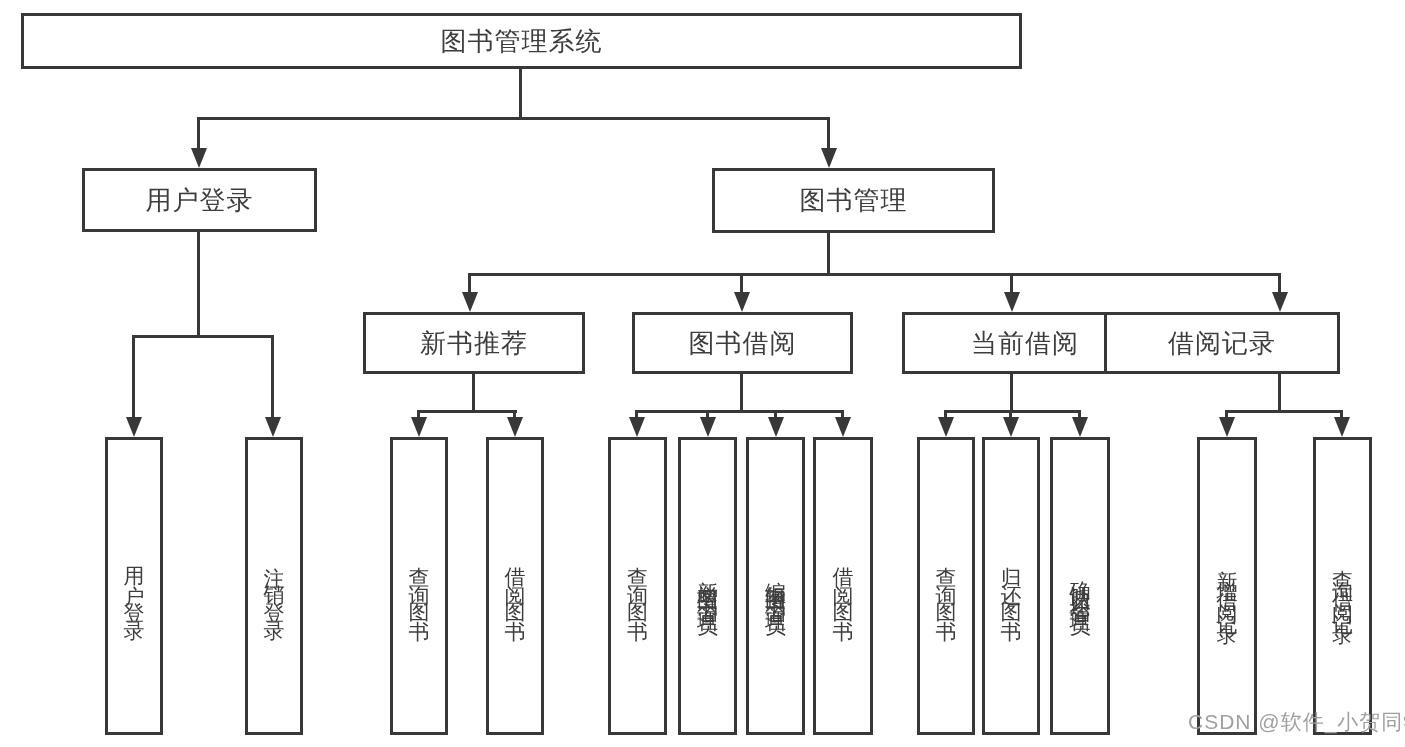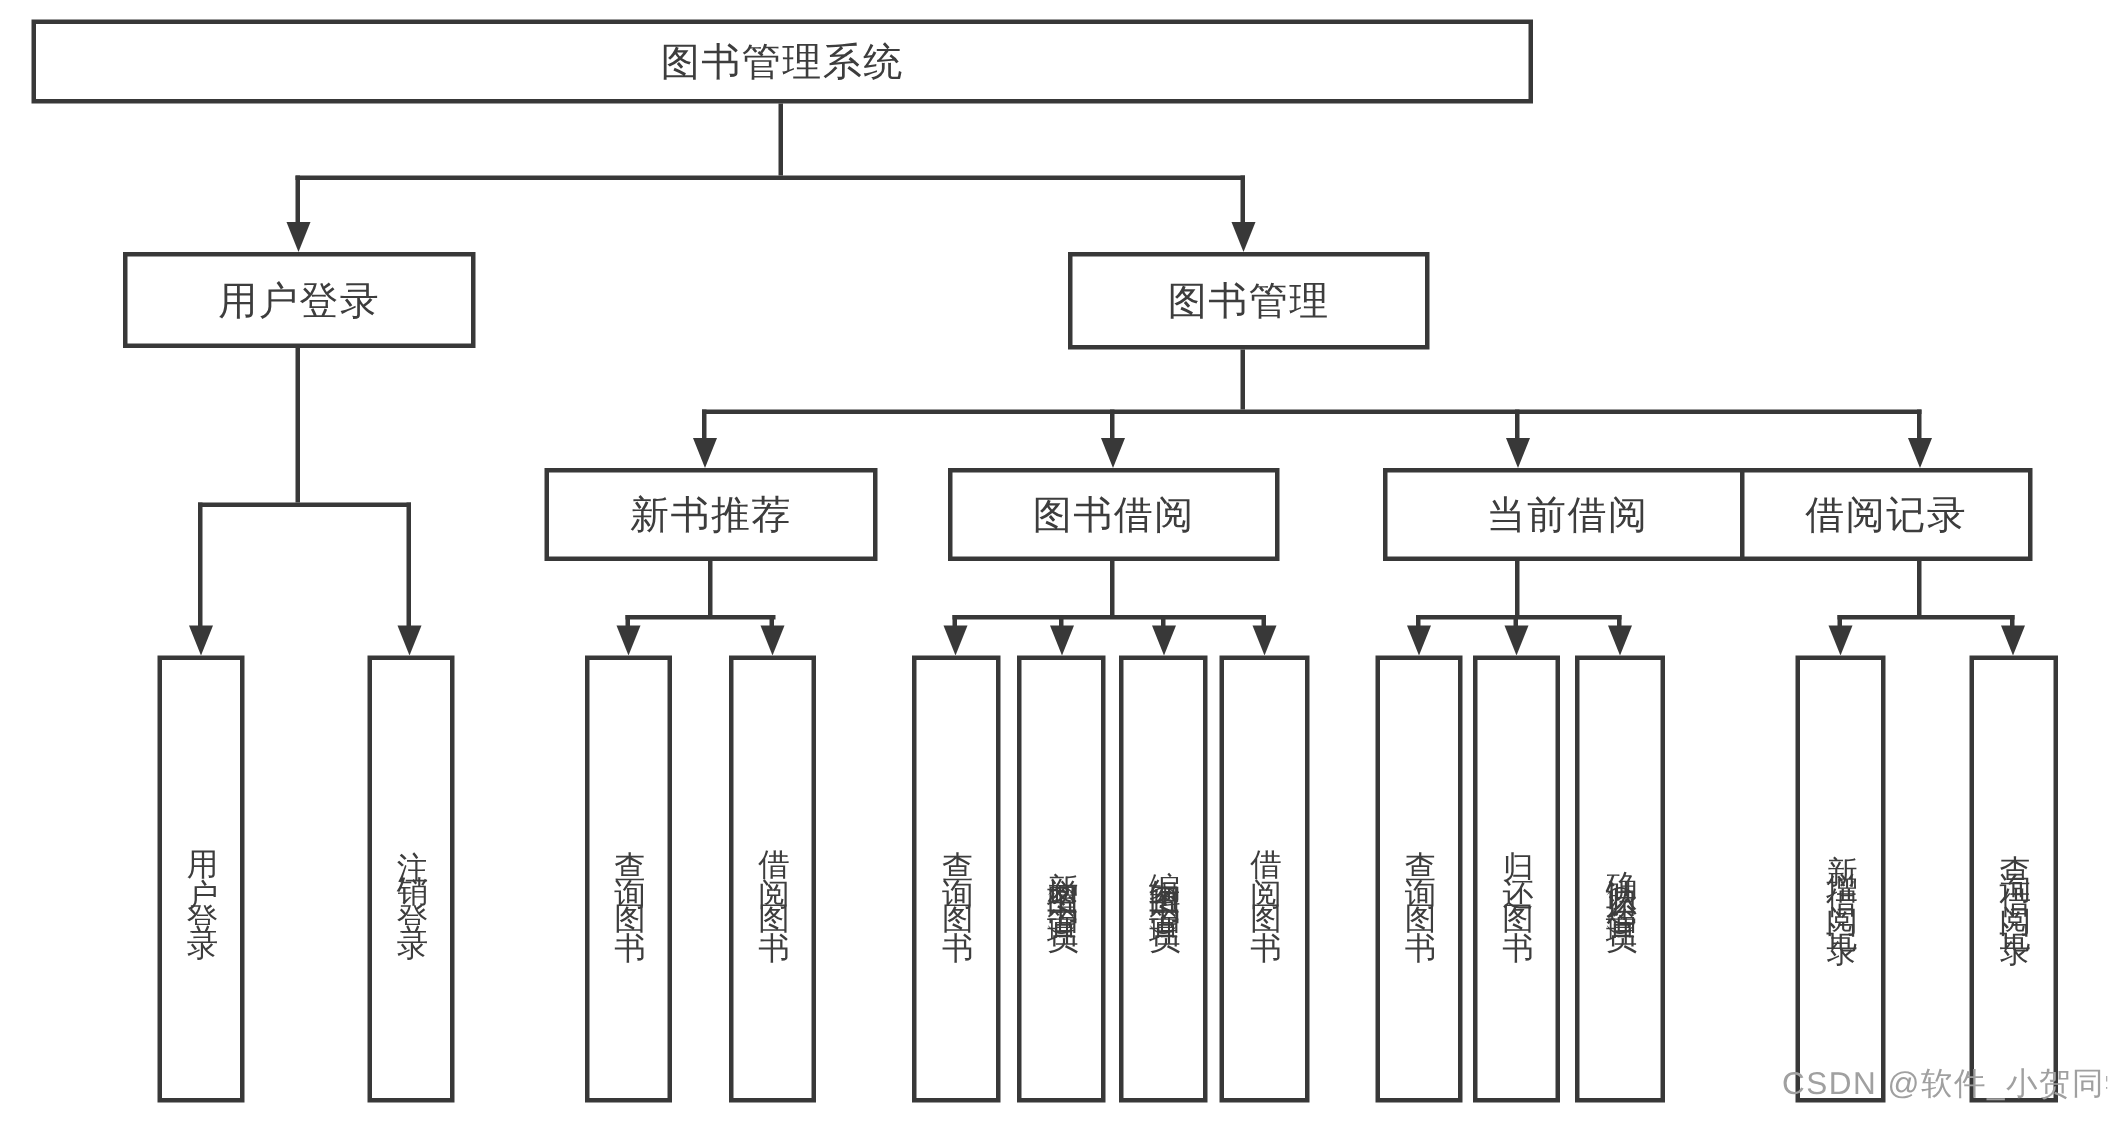--- a/index.html
+++ b/index.html
@@ -65,21 +65,21 @@
   <div class="vline" style="left:519px;top:69px;height:48px"></div>
   <div class="hline" style="left:197px;top:117px;width:633px"></div>
   <div class="vline" style="left:197px;top:117px;height:33px"></div>
   <div class="arrow" style="left:191px;top:148px"></div>
   <div class="vline" style="left:827px;top:117px;height:33px"></div>
   <div class="arrow" style="left:821px;top:148px"></div>
 
   <div class="box" style="left:82px;top:168px;width:235px;height:64px">
     <span class="hlabel">用户登录</span>
   </div>
-  <div class="box" style="left:712px;top:168px;width:241px;height:65px">
+  <div class="box" style="left:712px;top:168px;width:283px;height:65px">
     <span class="hlabel">图书管理</span>
   </div>
 
   <div class="vline" style="left:197px;top:232px;height:103px"></div>
   <div class="hline" style="left:132px;top:335px;width:142px"></div>
   <div class="vline" style="left:132px;top:335px;height:84px"></div>
   <div class="arrow" style="left:126px;top:417px"></div>
   <div class="vline" style="left:271px;top:335px;height:84px"></div>
   <div class="arrow" style="left:265px;top:417px"></div>
 
@@ -93,24 +93,24 @@
   <div class="arrow" style="left:1004px;top:292px"></div>
   <div class="vline" style="left:1278px;top:273px;height:21px"></div>
   <div class="arrow" style="left:1272px;top:292px"></div>
 
   <div class="box" style="left:632px;top:312px;width:221px;height:62px">
     <span class="hlabel">图书借阅</span>
   </div>
   <div class="box" style="left:363px;top:312px;width:222px;height:62px">
     <span class="hlabel">新书推荐</span>
   </div>
-  <div class="box" style="left:922px;top:312px;width:246px;height:62px">
+  <div class="box" style="left:902px;top:312px;width:246px;height:62px">
     <span class="hlabel">当前借阅</span>
   </div>
-  <div class="box" style="left:1160px;top:312px;width:195px;height:62px">
+  <div class="box" style="left:1104px;top:312px;width:236px;height:62px">
     <span class="hlabel">借阅记录</span>
   </div>
 
   <div class="vline" style="left:472px;top:374px;height:36px"></div>
   <div class="hline" style="left:417px;top:410px;width:100px"></div>
   <div class="vline" style="left:417px;top:410px;height:9px"></div>
   <div class="arrow" style="left:411px;top:417px"></div>
   <div class="vline" style="left:513px;top:410px;height:9px"></div>
   <div class="arrow" style="left:507px;top:417px"></div>
 

